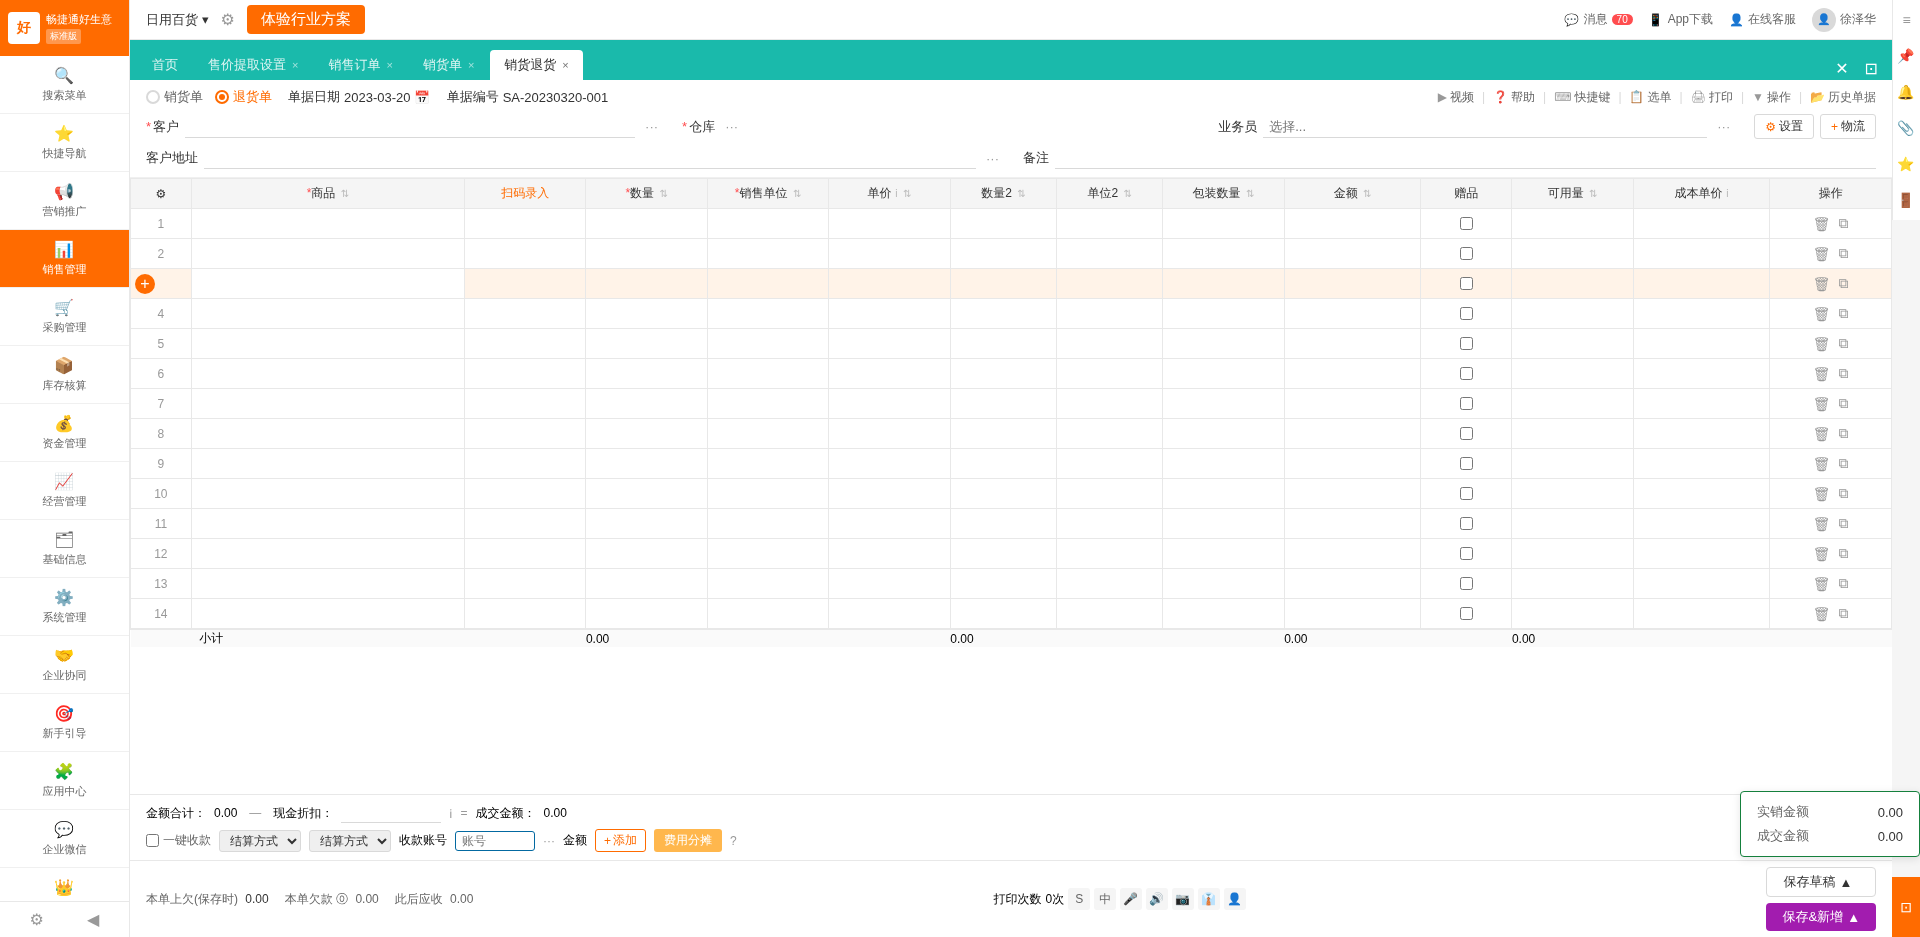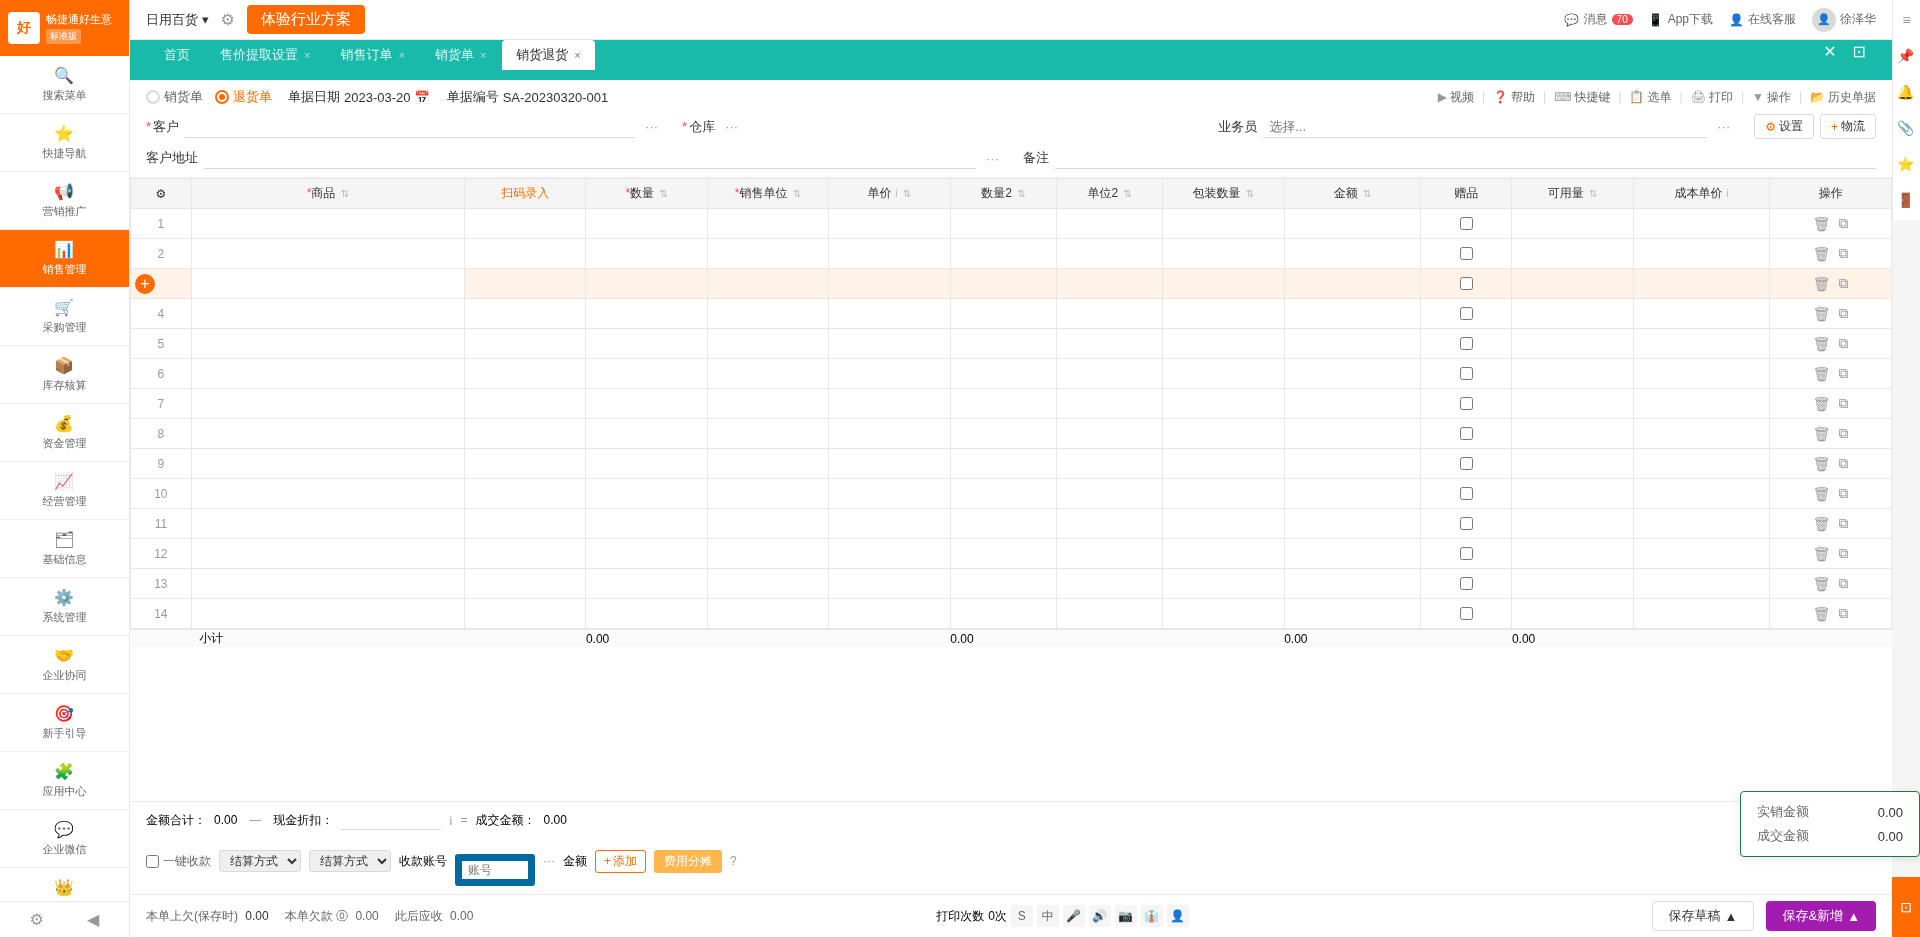--- a/index.html
+++ b/index.html
@@ -33,21 +33,21 @@
     .topbar-select { display: flex; align-items: center; gap: 4px; color: #333; font-size: 13px; cursor: pointer; justify-content: flex-end; }
     .topbar-gear { color: #999; font-size: 16px; cursor: pointer; }
     .btn-experience { background: #ff6b00; color: #fff; border: none; padding: 5px 14px; border-radius: 4px; cursor: pointer; font-size: 15px; }
     
     .topbar-right { display: flex; align-items: center; gap: 16px; }
     .topbar-right-item { display: flex; align-items: center; gap: 4px; color: #666; font-size: 12px; cursor: pointer; }
     .badge { background: #ff4d4f; color: #fff; border-radius: 10px; padding: 0 5px; font-size: 10px; min-width: 16px; text-align: center; }
     .avatar { width: 24px; height: 24px; background: #d9d9d9; border-radius: 50%; display: flex; align-items: center; justify-content: center; font-size: 11px; color: #fff; }
     
     
-    .tab-bar { background: #1abaab; display: flex; align-items: flex-start; padding: 0 20px; height: 40px; flex-shrink: 0; justify-content: space-between; }
+    .tab-bar { background: #1abaab; display: flex; align-items: flex-end; padding: 0 8px; height: 40px; flex-shrink: 0; justify-content: space-between; }
     .tab-bar-tabs { display: flex; align-items: center; gap: 2px; }
     .tab { padding: 6px 14px; cursor: pointer; color: rgba(255,255,255,0.85); font-size: 13px; border-radius: 4px 4px 0 0; display: flex; align-items: center; gap: 6px; }
     .tab.active { background: #fff; color: #333; border-radius: 4px 4px 0 0; }
     .tab-close { color: inherit; font-size: 11px; opacity: 0.7; }
     .tab-bar-right { display: flex; gap: 4px; }
     .tab-bar-btn { color: #fff; background: transparent; border: none; cursor: pointer; font-size: 16px; padding: 2px 6px; }
     
     
     .page-content { flex: 1; background: #fff; margin: 0; overflow-y: auto; display: flex; flex-direction: column; }
     
@@ -118,30 +118,30 @@
     .doc-footer { border-top: 1px solid #e8e8e8; padding: 8px 16px; background: #fff; flex-shrink: 0; }
     .footer-row1 { display: flex; align-items: center; gap: 8px; margin-bottom: 6px; }
     .dash { color: #999; margin: 0 4px; }
     .cash-input { border: none; border-bottom: 1px solid #d9d9d9; width: 100px; font-size: 13px; outline: none; padding: 2px 4px; }
     .info-icon { color: #999; font-size: 12px; cursor: pointer; }
     .equals-icon { color: #999; }
     
     .footer-row2 { display: flex; align-items: center; gap: 8px; flex-wrap: wrap; }
     .footer-checkbox { display: flex; align-items: center; gap: 4px; font-size: 12px; color: #666; }
     .footer-select { border: 1px solid #d9d9d9; border-radius: 3px; padding: 2px 6px; font-size: 12px; outline: none; color: #333; }
-    .footer-input { border: 7px solid #0369a1; border-radius: 3px; padding: 2px 6px; font-size: 12px; outline: none; width: 80px; margin-top: 18px; }
+    .footer-input { border: 1px solid #0369a1; border-radius: 3px; padding: 2px 6px; font-size: 12px; outline: none; width: 80px; }
     .footer-dots { color: #999; cursor: pointer; font-size: 12px; }
     .add-btn { background: #fff; border: 1px solid #ff6b00; color: #ff6b00; padding: 2px 8px; border-radius: 3px; cursor: pointer; font-size: 12px; display: flex; align-items: center; gap: 2px; }
     .split-btn { background: #ffb74d; border: none; color: #fff; padding: 3px 10px; border-radius: 3px; cursor: pointer; font-size: 12px; }
     
     
     .status-bar { display: flex; align-items: center; justify-content: space-between; padding: 6px 16px; background: #fff; border-top: 1px solid #e8e8e8; flex-shrink: 0; }
     .status-left { display: flex; align-items: center; gap: 16px; font-size: 12px; color: #666; }
     .status-center { display: flex; align-items: center; gap: 4px; }
-    .status-right { display: flex; gap: 12px; }
+    .status-right { display: flex; gap: 6px; flex-direction: column; }
     .btn-save-draft { background: #fff; border: 1px solid #d9d9d9; color: #333; padding: 5px 16px; border-radius: 4px; cursor: pointer; font-size: 13px; display: flex; align-items: center; gap: 4px; }
     .btn-save-new { background: #a21caf; border: none; color: #fff; padding: 5px 16px; border-radius: 4px; cursor: pointer; font-size: 13px; display: flex; align-items: center; gap: 4px; }
     
     
     .right-sidebar { width: 28px; background: #fff; border-left: 1px solid #e8e8e8; display: flex; flex-direction: column; align-items: center; padding: 8px 0; gap: 12px; flex-shrink: 0; }
     .right-sidebar-icon { color: #999; font-size: 14px; cursor: pointer; padding: 4px; }
     
     
     .summary-panel { position: absolute; right: 28px; bottom: 100px; background: #fff; border: 1px solid #15803d; border-radius: 4px; padding: 8px 16px; box-shadow: 0 2px 8px rgba(0,0,0,0.1); min-width: 200px; }
     .summary-row { display: flex; justify-content: space-between; align-items: center; padding: 3px 0; font-size: 13px; }

